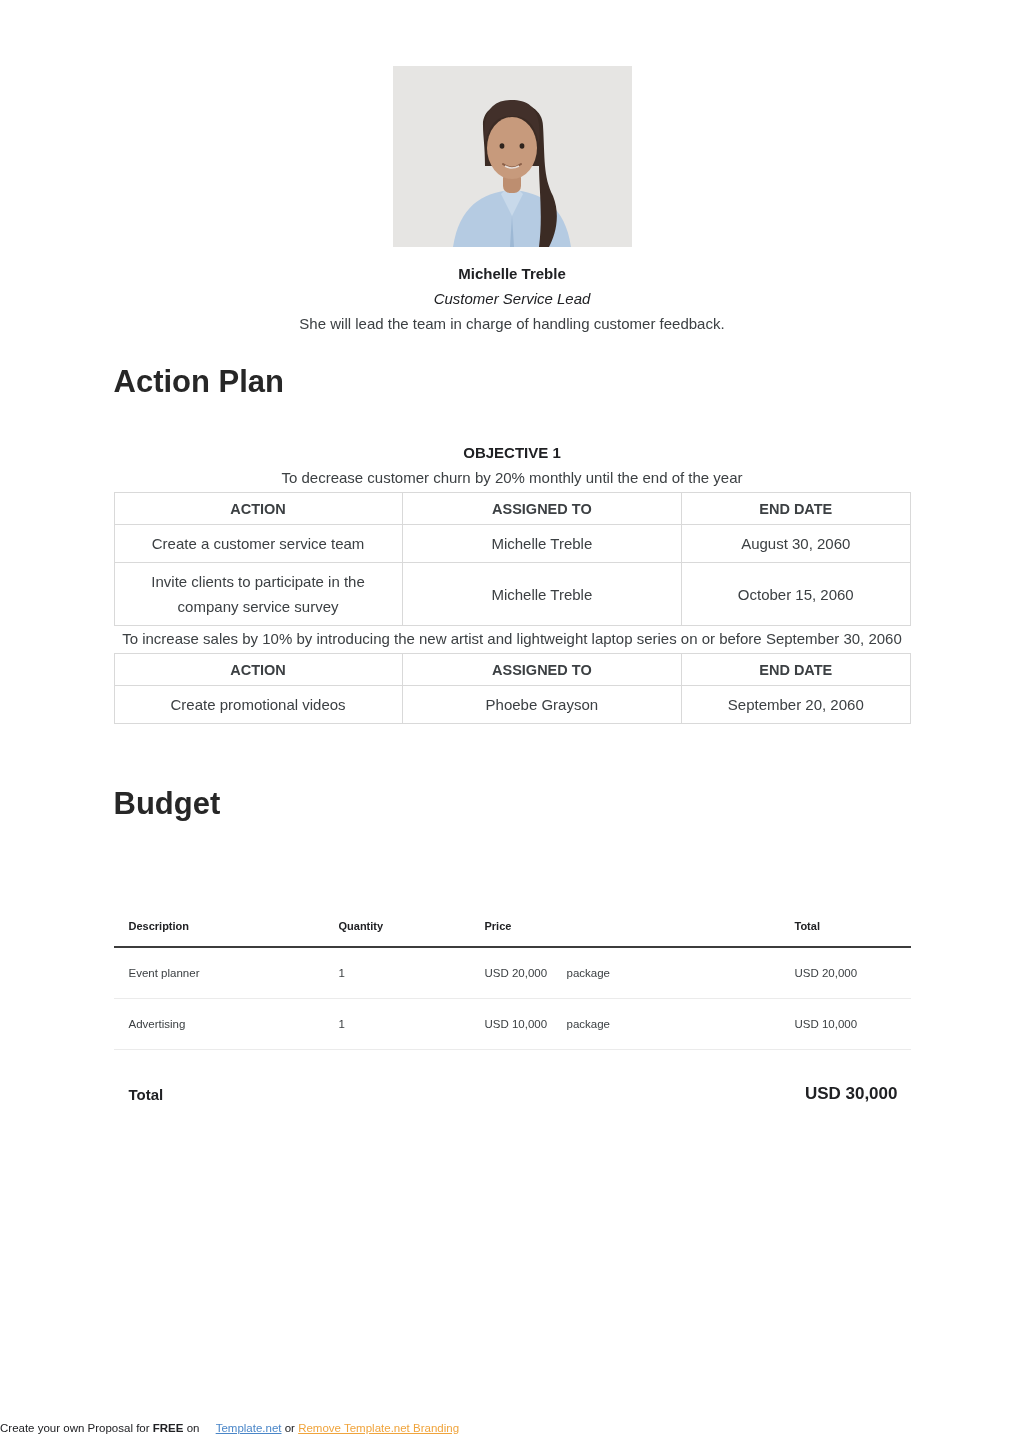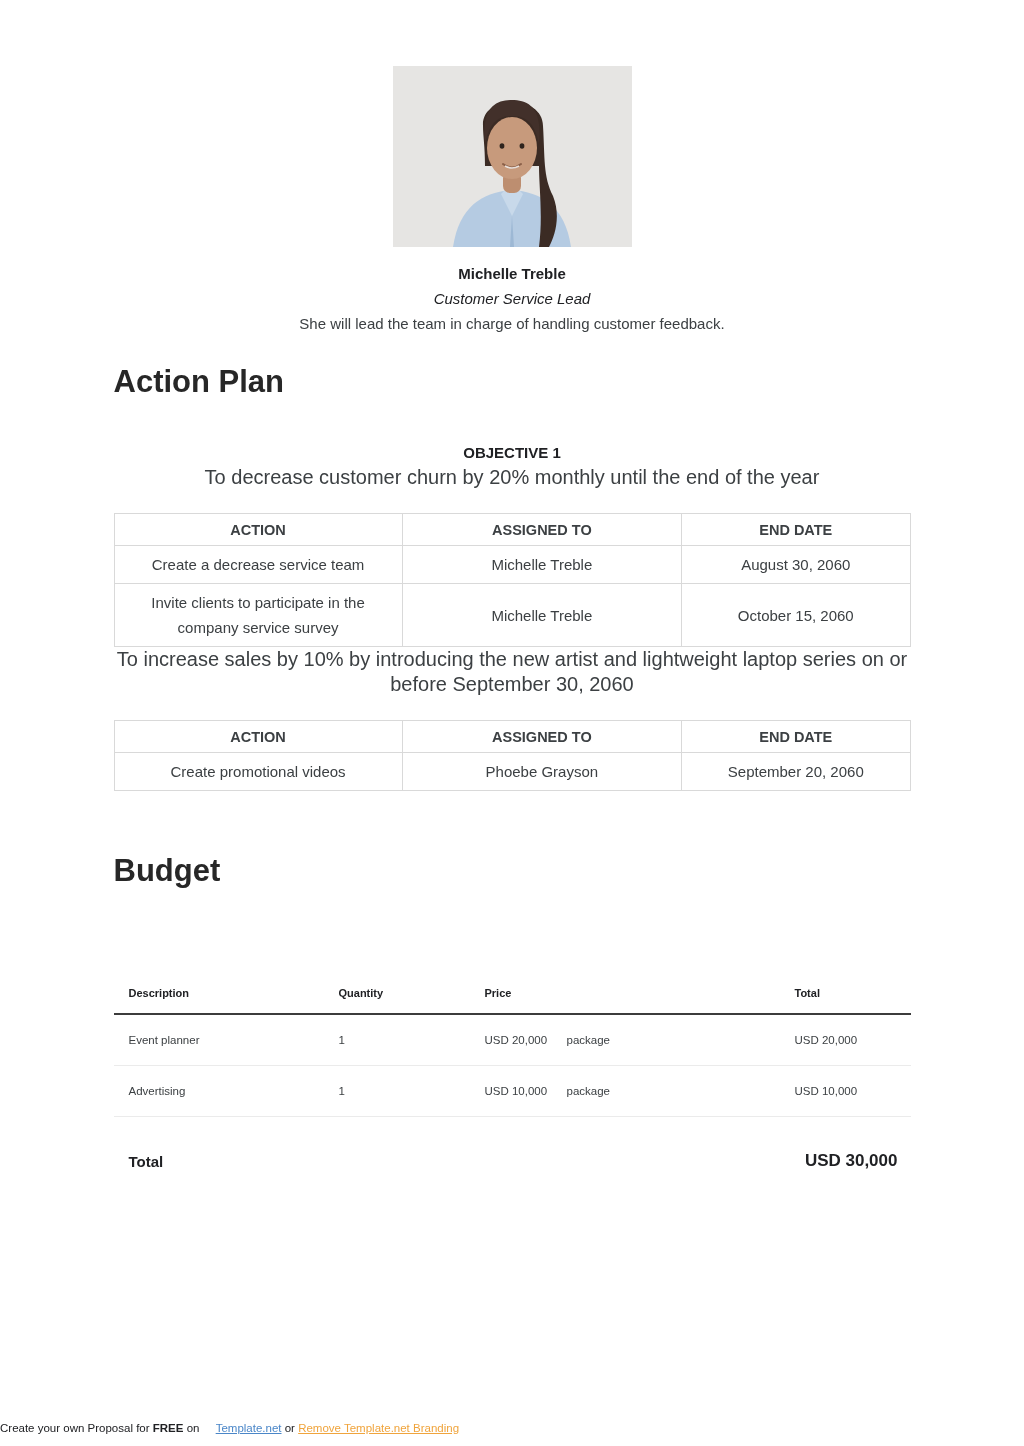--- a/index.html
+++ b/index.html
@@ -19,24 +19,24 @@
 
   
   .section-heading {
     font-size:31px; font-weight:700; color:#272727; line-height:36px;
   }
   .heading-action { margin-top:28px; }
   .heading-budget { margin-top:62px; }
 
   
   .objective-label { margin-top:40px; text-align:center; font-size:15px; font-weight:700; color:#202124; line-height:25px; }
-  .objective-desc { text-align:center; font-size:20px; color:#3c4043; line-height:25px; max-width:797px; margin-left:auto; margin-right:auto; }
+  .objective-desc { text-align:center; font-size:15px; color:#3c4043; line-height:25px; max-width:797px; margin-left:auto; margin-right:auto; }
 
   
-  table.action-table { width:797px; border-collapse:collapse; margin-top:23px; table-layout:fixed; }
+  table.action-table { width:797px; border-collapse:collapse; margin-top:2px; table-layout:fixed; }
   table.action-table th, table.action-table td {
     border:1px solid #d9d9d9; text-align:center; vertical-align:middle;
   }
   table.action-table th {
     font-size:14.5px; font-weight:700; color:#3c4043; padding:7px 6px; height:32px;
   }
   table.action-table td {
     font-size:15px; color:#3c4043; padding:6px 14px; height:36px; line-height:25px;
   }
   .col-action { width:36.2%; }
@@ -108,21 +108,21 @@
     <table class="action-table">
       <thead>
         <tr>
           <th class="col-action">ACTION</th>
           <th class="col-assigned">ASSIGNED TO</th>
           <th class="col-end">END DATE</th>
         </tr>
       </thead>
       <tbody>
         <tr>
-          <td>Create a decrease service team</td>
+          <td>Create a customer service team</td>
           <td>Michelle Treble</td>
           <td>August 30, 2060</td>
         </tr>
         <tr>
           <td>Invite clients to participate in the company service survey</td>
           <td>Michelle Treble</td>
           <td>October 15, 2060</td>
         </tr>
       </tbody>
     </table>

